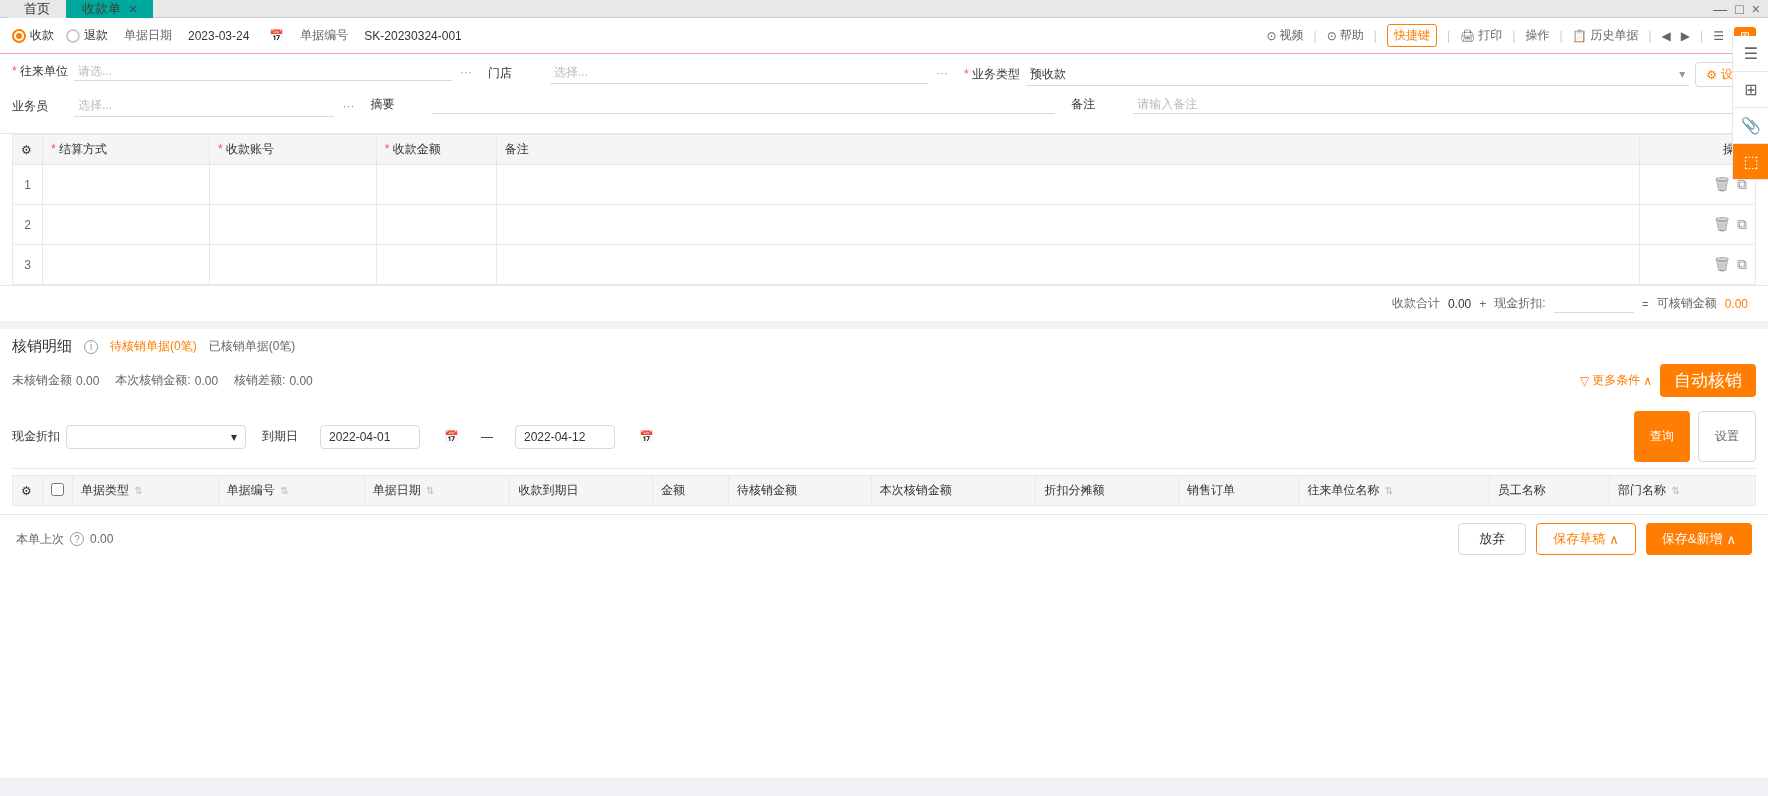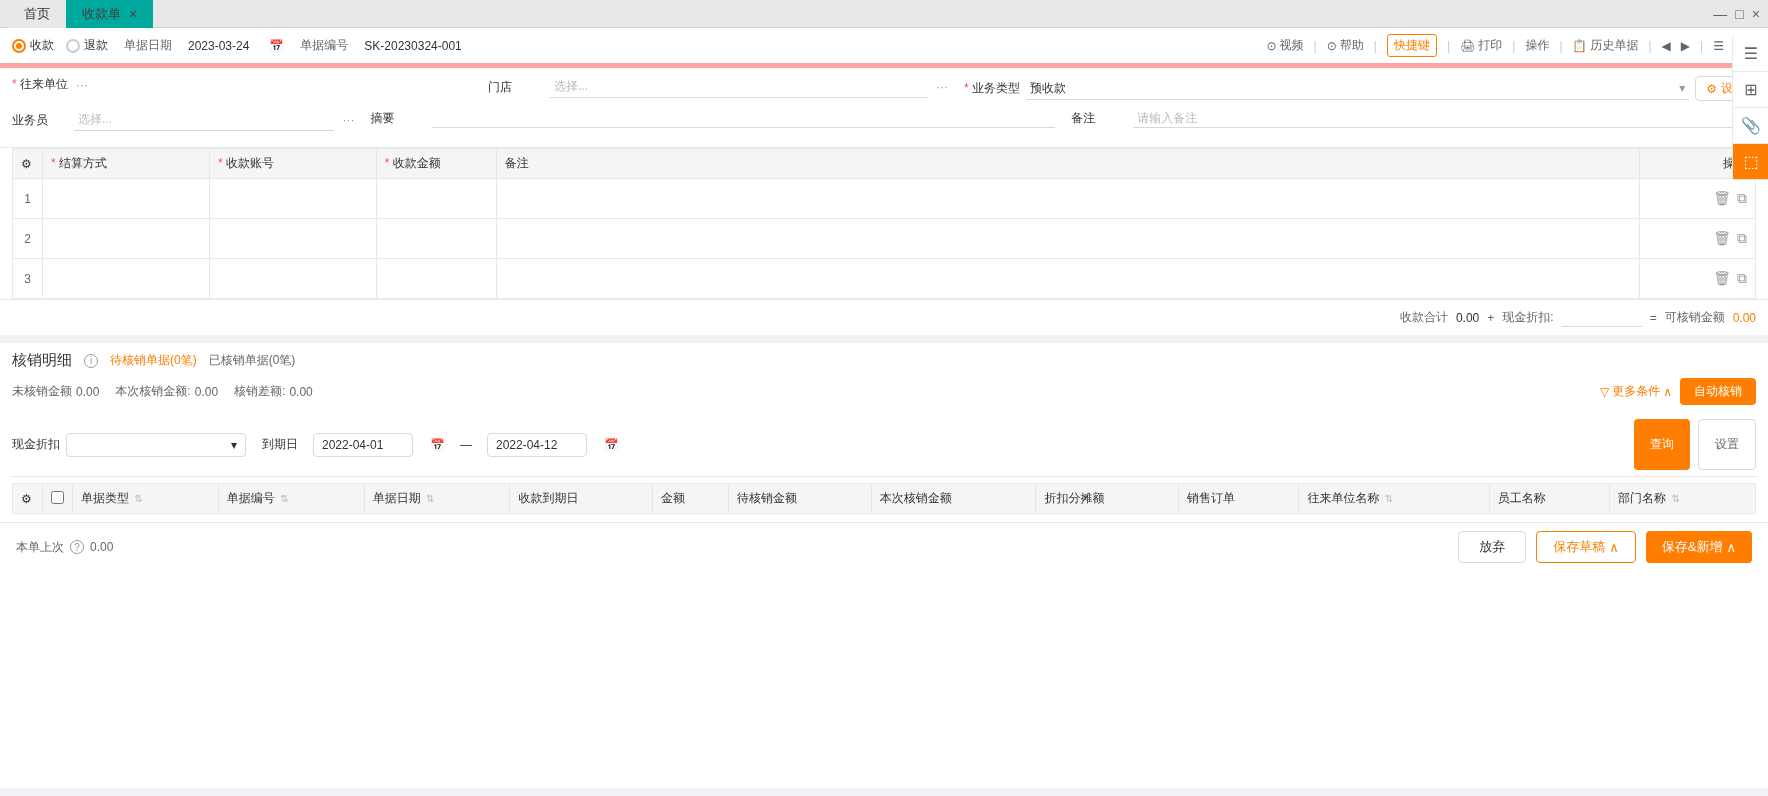--- a/index.html
+++ b/index.html
@@ -1,21 +1,21 @@
 <!DOCTYPE html>
 <html><head>
   <meta charset="utf-8">
   <style>
     * { box-sizing: border-box; margin: 0; padding: 0; }
     body { font-family: 'Microsoft YaHei', Arial, sans-serif; font-size: 12px; background: #f0f2f5; color: #333; overflow: hidden; }
 
     
     .tab-bar {
       display: flex; align-items: center;
-      background: #e8e8e8; height: 28px; border-bottom: 1px solid #ccc;
+      background: #e8e8e8; height: 18px; border-bottom: 1px solid #ccc;
       padding: 0 8px;
     }
     .tab-home {
       background: #e8e8e8; color: #333; padding: 0 16px; height: 36px;
       display: flex; align-items: center; cursor: pointer; font-size: 13px;
     }
     .tab-active {
       background: #00a99d; color: #404040; padding: 0 16px; height: 36px;
       display: flex; align-items: center; cursor: pointer; font-size: 13px;
       border-radius: 4px 4px 0 0;
@@ -23,21 +23,21 @@
     .tab-close { margin-left: 8px; cursor: pointer; font-size: 14px; }
     .window-controls { margin-left: auto; display: flex; gap: 8px; }
     .window-btn { cursor: pointer; font-size: 14px; color: #666; }
 
     
     .main-container { background: #fff; height: calc(100vh - 36px); display: flex; flex-direction: column; overflow: hidden; }
 
     
     .toolbar-row {
       display: flex; align-items: center; padding: 6px 12px;
-      background: #fff; border-bottom: 5px solid #fca5a5; gap: 16px; flex-wrap: wrap;
+      background: #fff; border-bottom: 1px solid #fca5a5; gap: 16px; flex-wrap: wrap;
     }
     .radio-group { display: flex; align-items: center; gap: 12px; }
     .radio-item { display: flex; align-items: center; gap: 4px; cursor: pointer; }
     .radio-dot { width: 14px; height: 14px; border-radius: 50%; border: 2px solid #ccc; display: flex; align-items: center; justify-content: center; }
     .radio-dot.active { border-color: #ff7d00; }
     .radio-dot.active::after { content: ''; width: 6px; height: 6px; border-radius: 50%; background: #ff7d00; }
 
     .field-label { color: #666; }
     .field-value { color: #333; font-weight: 500; }
     .field-icon { color: #ff7d00; margin-left: 4px; cursor: pointer; }
@@ -77,21 +77,21 @@
     .data-table th .required-star { color: #ff4d4f; }
     .data-table td { border: 1px solid #e8e8e8; padding: 4px 8px; height: 40px; }
     .row-num { color: #666; text-align: center; width: 30px; }
     .table-actions { display: flex; gap: 6px; justify-content: flex-end; }
     .table-icon-btn { color: #999; cursor: pointer; font-size: 14px; }
     .gear-th { width: 30px; text-align: center; }
 
     
     .summary-row {
       display: flex; align-items: center; justify-content: flex-end;
-      padding: 8px 12px; background: #fff; gap: 8px; border-top: 1px solid #e8e8e8;
+      padding: 8px 20px; background: #fff; gap: 8px; border-top: 1px solid #e8e8e8;
       font-size: 12px; color: #666;
     }
     .summary-value { color: #333; }
     .summary-orange { color: #ff7d00; font-weight: 500; }
     .summary-input {
       width: 80px; border: none; border-bottom: 1px solid #d9d9d9;
       padding: 2px 4px; text-align: right; outline: none; font-size: 12px;
     }
 
     
@@ -101,35 +101,35 @@
     .verify-tab { color: #ff7d00; cursor: pointer; font-size: 12px; }
     .verify-tab-inactive { color: #666; cursor: pointer; font-size: 12px; }
     .info-circle { display: inline-flex; align-items: center; justify-content: center; width: 14px; height: 14px; border-radius: 50%; border: 1px solid #999; color: #999; font-size: 10px; cursor: pointer; }
 
     .verify-stats { display: flex; align-items: center; gap: 16px; margin-bottom: 8px; font-size: 12px; color: #666; }
     .verify-stat-item { display: flex; align-items: center; gap: 4px; }
     .verify-actions { margin-left: auto; display: flex; align-items: center; gap: 8px; }
     .filter-link { color: #ff7d00; cursor: pointer; display: flex; align-items: center; gap: 3px; }
     .auto-btn {
       background: #ff7d00; color: #fff; border: none; padding: 5px 14px;
-      border-radius: 4px; cursor: pointer; font-size: 12px;
+      border-radius: 4px; cursor: pointer; font-size: 17px;
     }
 
     
     .filter-row {
       display: flex; align-items: center; gap: 16px; padding: 6px 0;
       border-bottom: 1px solid #e8e8e8; margin-bottom: 6px;
     }
     .filter-field { display: flex; align-items: center; gap: 6px; }
     .filter-select {
       width: 180px; display: flex; align-items: center; justify-content: space-between;
       border: 1px solid #d9d9d9; border-radius: 4px; padding: 4px 8px; cursor: pointer;
       background: #fff;
     }
-    .date-range { display: flex; align-items: center; gap: 15px; }
+    .date-range { display: flex; align-items: center; gap: 22px; }
     .date-input {
       border: 1px solid #d9d9d9; border-radius: 4px; padding: 4px 8px;
       font-size: 12px; color: #333; background: #fff; width: 100px;
     }
     .cal-icon { color: #999; cursor: pointer; margin-left: 2px; }
     .query-btn {
       background: #ff7d00; color: #fff; border: none; padding: 17px 16px;
       border-radius: 4px; cursor: pointer; font-size: 12px;
     }
     .settings-btn2 {
@@ -251,20 +251,21 @@
     </div>
   </div>
 
   <div class="form-area">
     <div class="form-row">
       <div class="form-field" style="max-width: 460px;">
         <span class="form-field-label">
           <span class="required-star">*</span>
           <span>往来单位</span>
         </span>
+        <input class="form-input" type="text" placeholder="请选..." style="">
         <span class="dots-btn">···</span>
       </div>
       <div class="form-field" style="max-width: 460px;">
         <span class="form-field-label">门店</span>
         <div class="select-input">
           <span class="select-placeholder">选择...</span>
         </div>
         <span class="dots-btn">···</span>
       </div>
       <div class="form-field">

